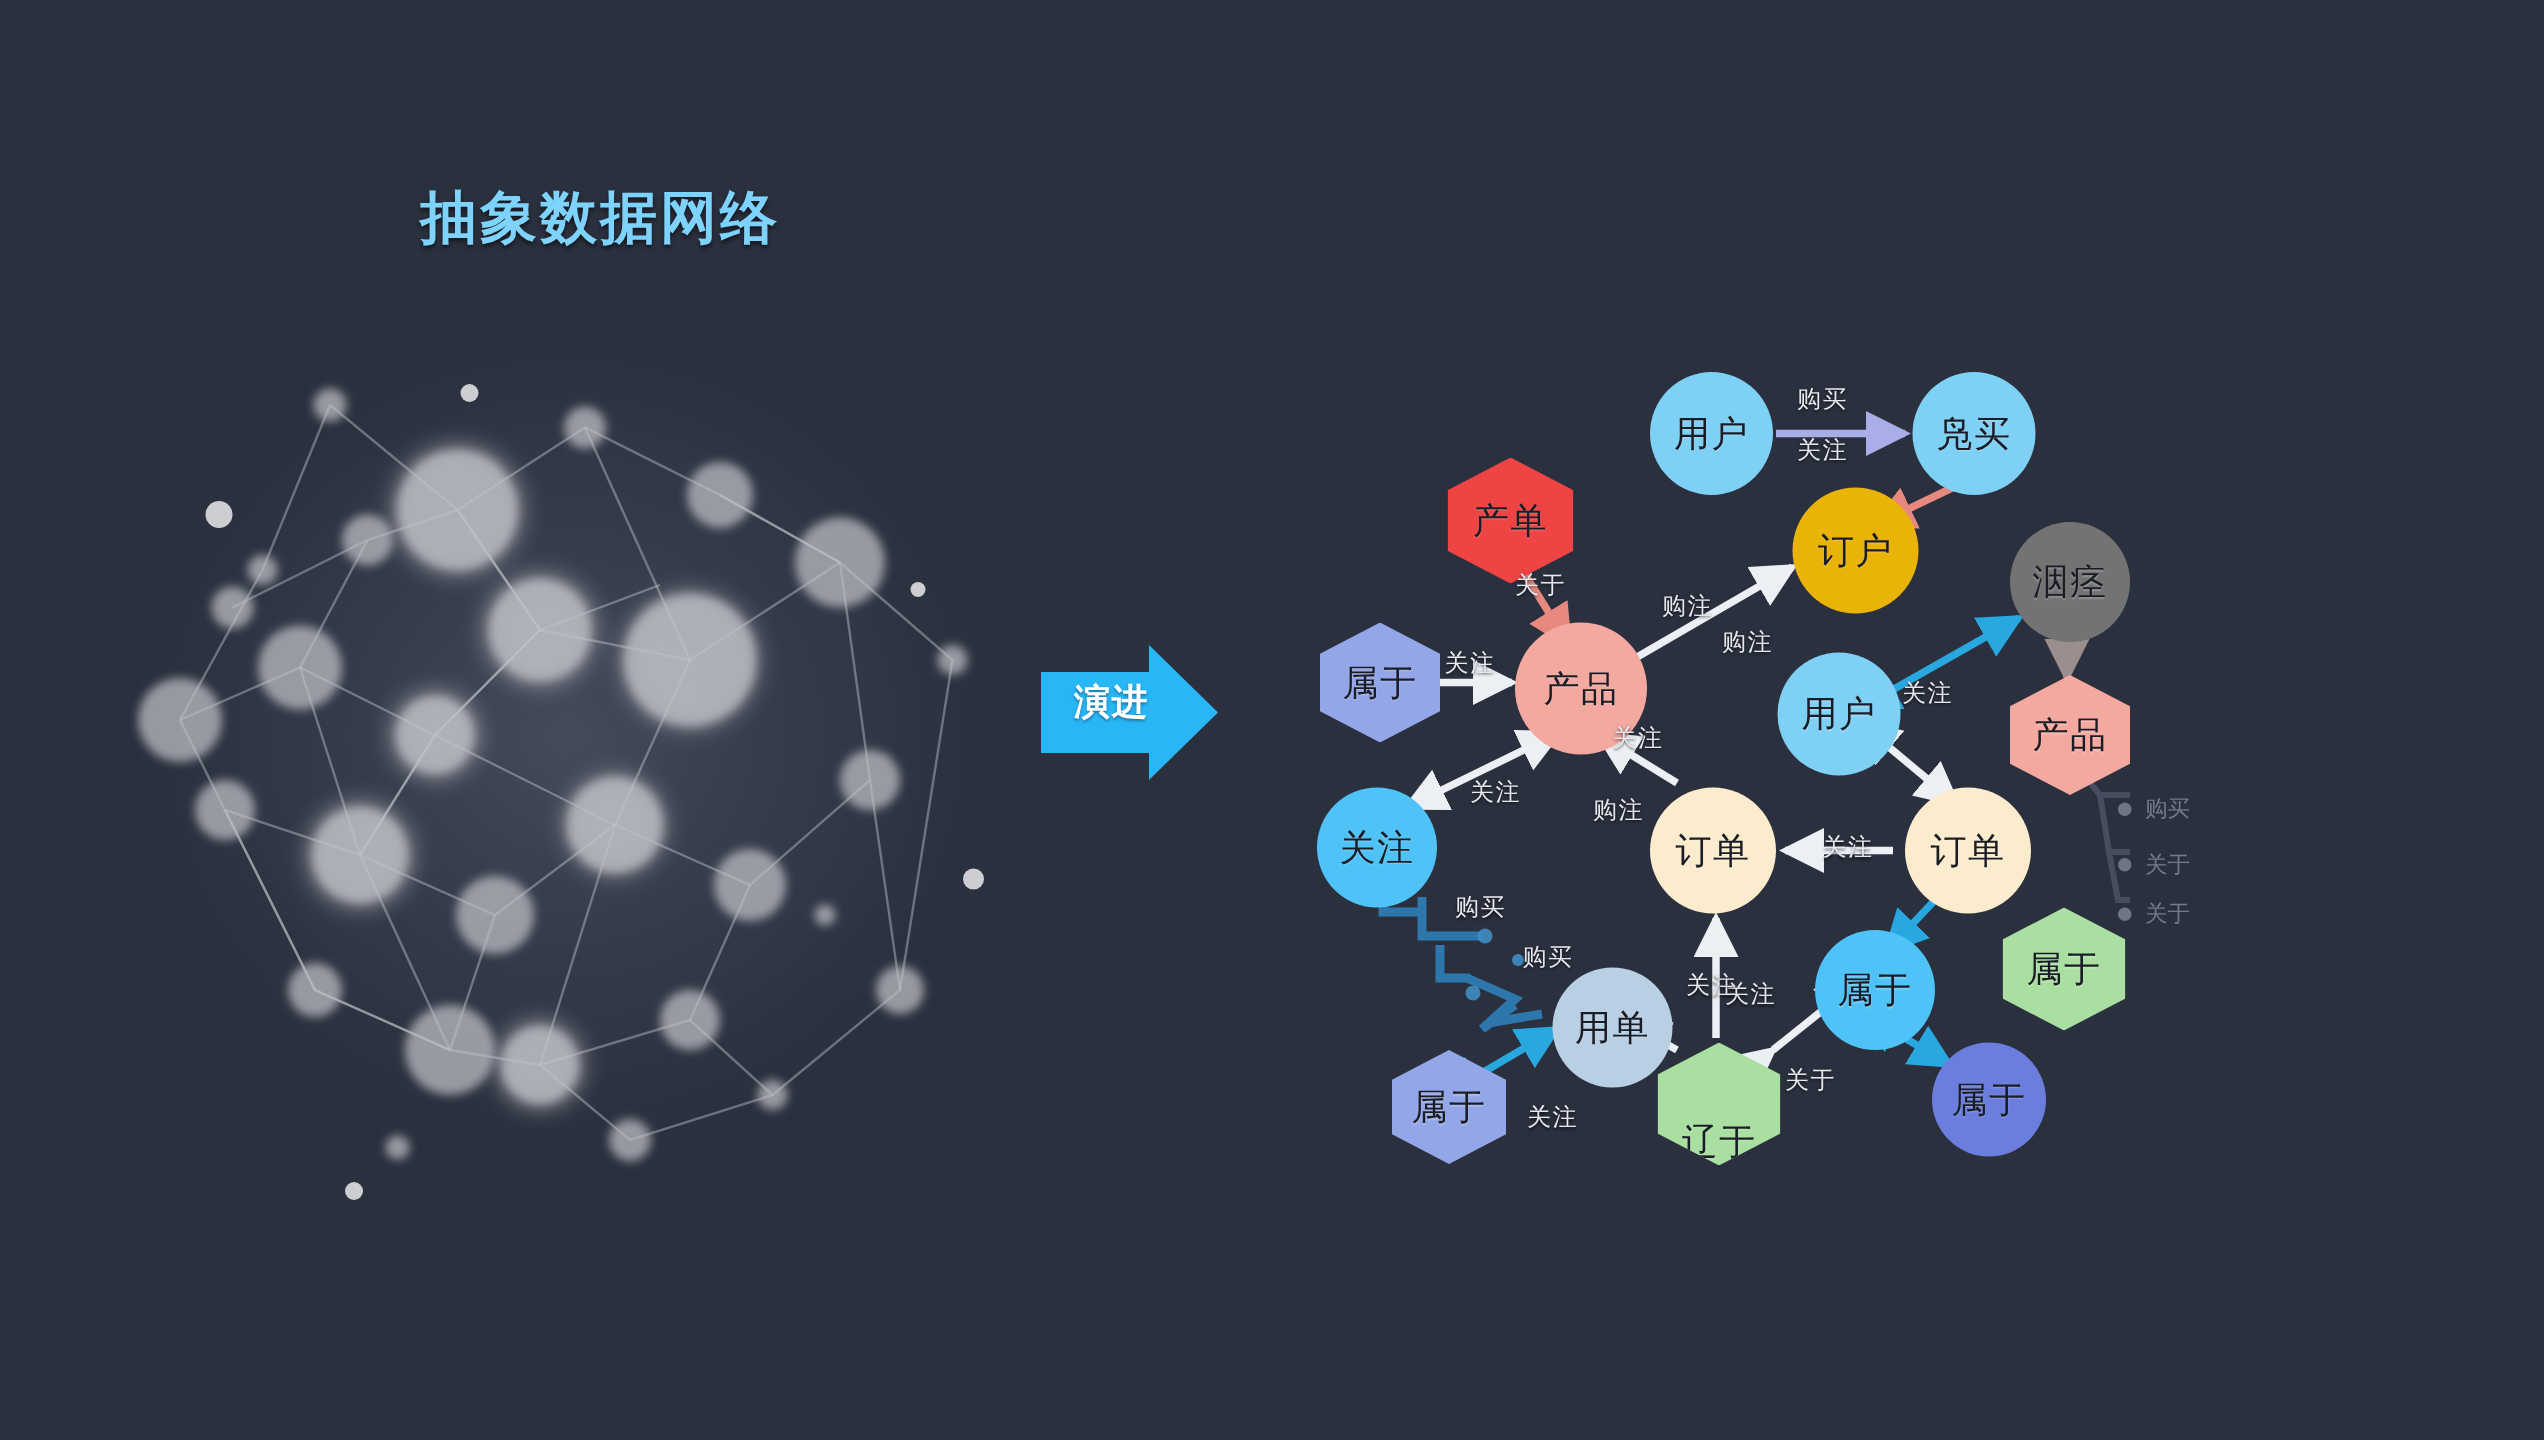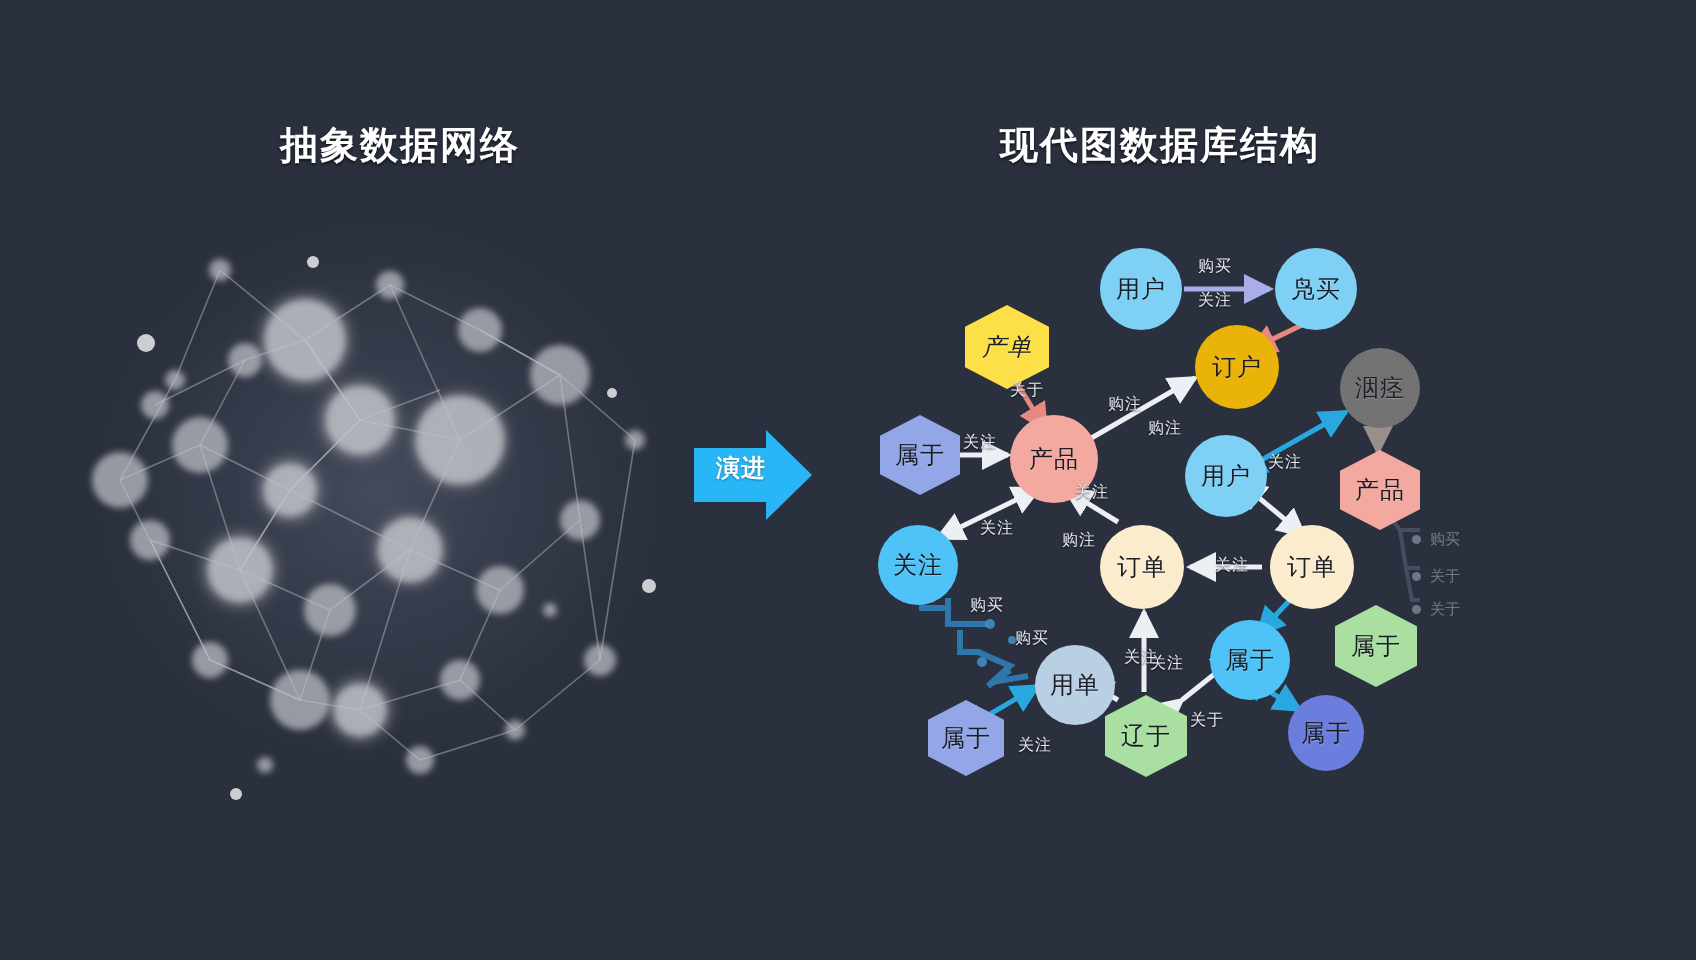--- a/index.html
+++ b/index.html
@@ -9,21 +9,21 @@
     font-family:"Liberation Sans","DejaVu Sans",sans-serif;
     overflow:hidden;
     position:relative;
   }
   #stage{position:absolute;inset:0;}
 
   .title{
     position:absolute;
     font-size:38px;
     font-weight:bold;
-    color:#ffffff;
+    color:#7dd3fc;
     letter-spacing:2px;
     text-shadow:0 2px 3px rgba(0,0,0,.55);
     white-space:nowrap;
   }
   #title-left{left:280px;top:120px;}
   #title-right{left:1000px;top:120px;}
 
   
   #left-panel{position:absolute;left:60px;top:190px;width:640px;height:620px;}
   #left-panel svg{position:absolute;left:0;top:0;}
@@ -80,21 +80,20 @@
     background:#8d93a2;opacity:.7;
   }
 </style>
 </head>
 <body>
 
 <div id="stage">
 
   <div class="title" id="title-left">抽象数据网络</div>
 
-  <div class="title" id="title-right">现代图数据库结构</div>
 
   <div id="left-panel">
     <svg width="640" height="620">
       <defs>
         <radialGradient id="haze" cx="50%" cy="50%" r="50%">
           <stop offset="0%" stop-color="#5b6172" stop-opacity="0.55"></stop>
           <stop offset="70%" stop-color="#464c5e" stop-opacity="0.22"></stop>
           <stop offset="100%" stop-color="#2b303e" stop-opacity="0"></stop>
         </radialGradient>
         <filter id="soft">
@@ -270,21 +269,21 @@
       </g>
     </svg>
 
     <div id="node-layer">
         <div class="node circle" style="left: 240px; top: 48px; width: 82px; height: 82px; background: rgb(126, 208, 245);">
           <span>用户</span>
         </div>
         <div class="node circle" style="left: 415px; top: 48px; width: 82px; height: 82px; background: rgb(126, 208, 245);">
           <span>凫买</span>
         </div>
-        <div class="node hex" style="left: 105px; top: 105px; width: 84px; height: 84px; background: #fde047; font-style: italic;">
+        <div class="node hex" style="left: 105px; top: 105px; width: 84px; height: 84px; background: #ef4444;">
           <span>产单</span>
         </div>
         <div class="node circle" style="left: 335px; top: 125px; width: 84px; height: 84px; background: #eab308;">
           <span>订户</span>
         </div>
         <div class="node circle" style="left: 480px; top: 148px; width: 80px; height: 80px; background: #737373;">
           <span>洇痉</span>
         </div>
         <div class="node hex" style="left: 20px; top: 215px; width: 80px; height: 80px; background: rgb(147, 167, 232);">
           <span>属于</span>
@@ -312,21 +311,21 @@
         </div>
         <div class="node circle" style="left: 350px; top: 420px; width: 80px; height: 80px; background: rgb(79, 195, 247);">
           <span>属于</span>
         </div>
         <div class="node circle" style="left: 175px; top: 445px; width: 80px; height: 80px; background: rgb(184, 207, 228); font-family: Liberation Serif, serif;">
           <span>用单</span>
         </div>
         <div class="node circle" style="left: 428px; top: 495px; width: 76px; height: 76px; background: rgb(107, 126, 222);">
           <span>属于</span>
         </div>
-        <div class="node hex" style="left: 245px; top: 495px; width: 82px; height: 82px; background: rgb(169, 223, 160);">
+        <div class="node hex" style="left: 245px; top: 495px; width: 82px; height: 82px; background: rgb(169, 223, 160); align-items: flex-end;">
           <span>辽于</span>
         </div>
         <div class="node hex" style="left: 68px; top: 500px; width: 76px; height: 76px; background: rgb(147, 167, 232);">
           <span>属于</span>
         </div>
         <div class="edge-label" style="left: 338px; top: 56px;">购买</div>
         <div class="edge-label" style="left: 338px; top: 90px;">关注</div>
         <div class="edge-label" style="left: 150px; top: 180px;">关于</div>
         <div class="edge-label" style="left: 103px; top: 232px;">关注</div>
         <div class="edge-label" style="left: 248px; top: 194px;">购注</div>

